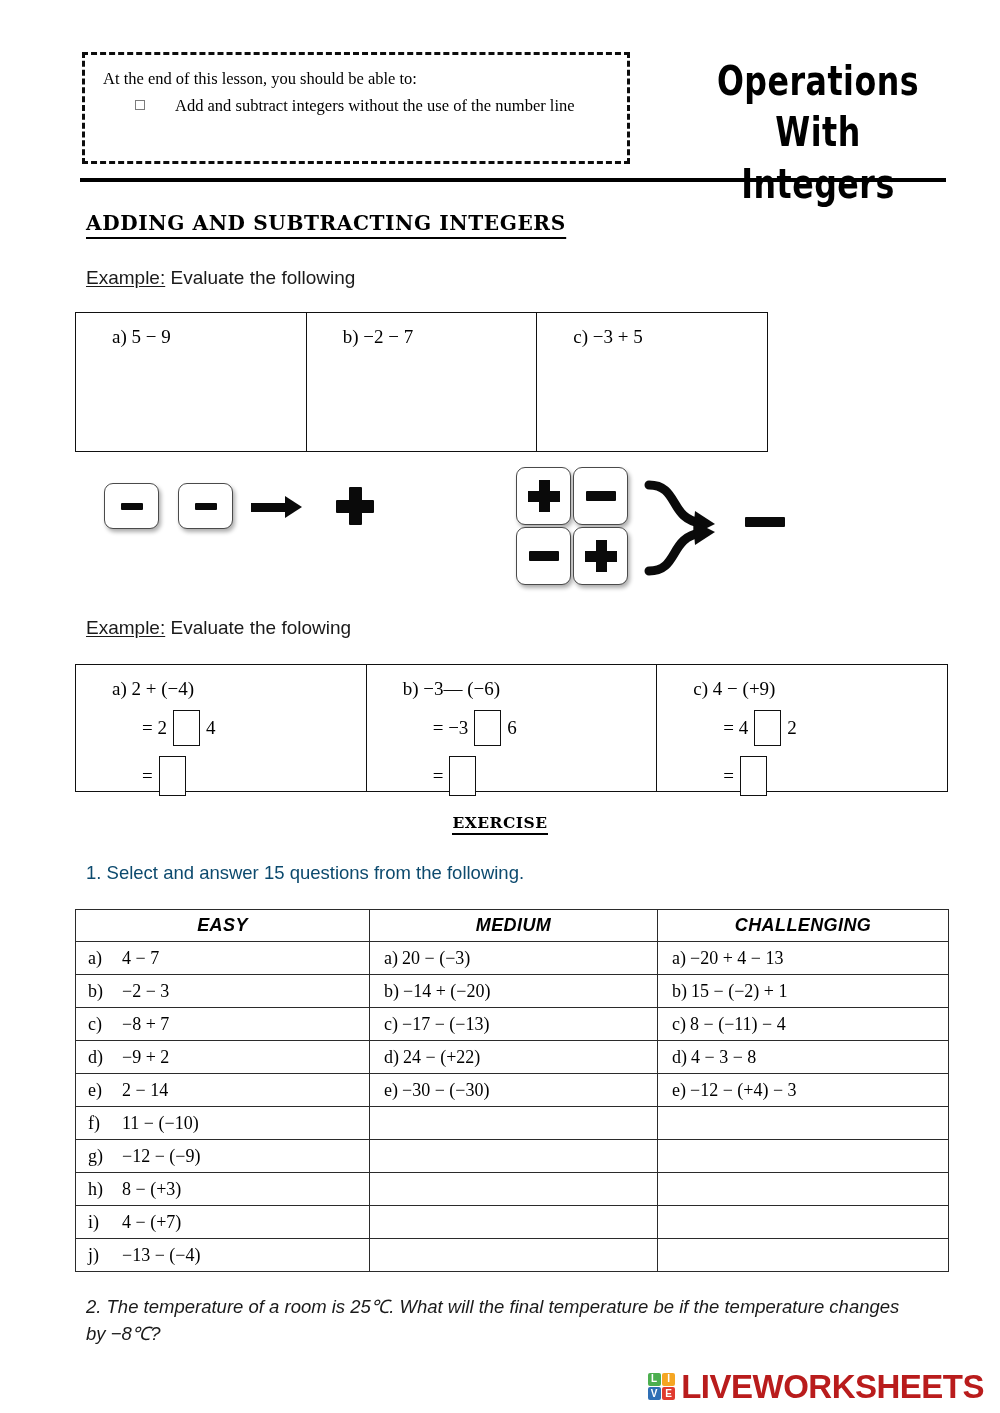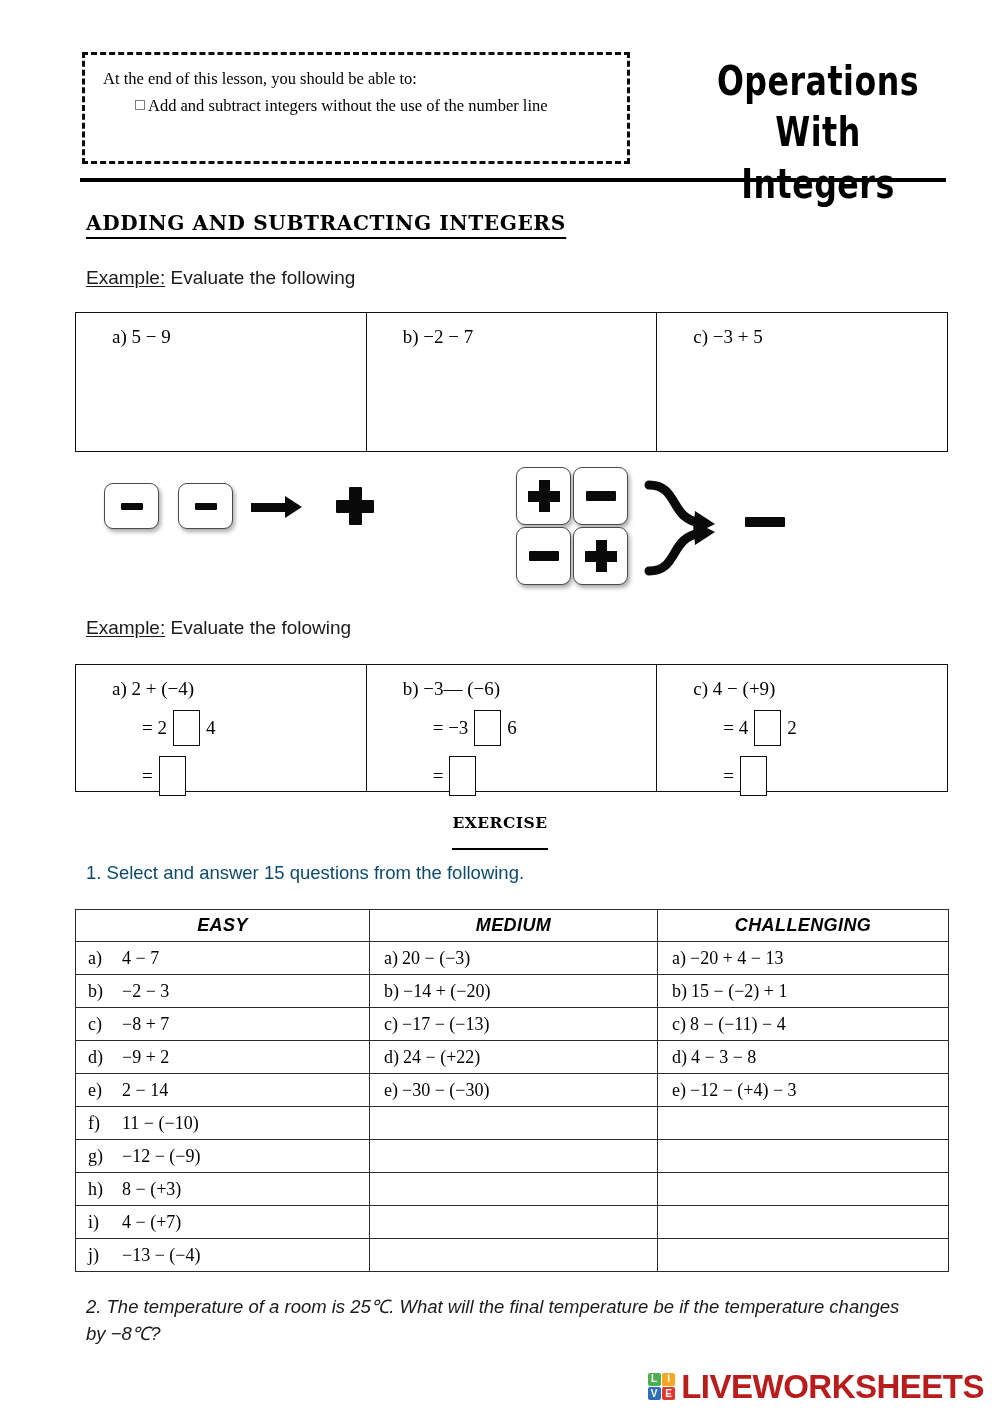--- a/index.html
+++ b/index.html
@@ -42,21 +42,21 @@
   }
   .objective-item {
     position: absolute;
     left: 50px;
     top: 40px;
     width: 470px;
     font-family: "Liberation Serif", serif;
     font-size: 16.5px;
     line-height: 1.35;
     display: flex;
-    gap: 3px;
+    gap: 30px;
   }
   .checkbox-glyph {
     display: inline-block;
     width: 10px;
     height: 10px;
     border: 1px solid #7b7b7b;
     box-sizing: border-box;
     margin-top: 5px;
     flex: 0 0 auto;
   }
@@ -123,41 +123,41 @@
     top: 813px;
     width: 1000px;
     text-align: center;
     font-family: "DejaVu Serif", serif;
     font-weight: 700;
     font-size: 15.5px;
     letter-spacing: 0.5px;
   }
   .exercise-heading span {
     border-bottom: 2px solid #000;
-    padding-bottom: 16px;
+    padding-bottom: 1px;
   }
 
   .instruction {
     position: absolute;
     left: 86px;
     top: 862px;
     font-size: 18.5px;
     color: #0c4a6e;
     white-space: nowrap;
   }
 
   
   .ex-table {
     position: absolute;
     left: 75px;
     border: 1.4px solid #111;
     box-sizing: border-box;
     display: flex;
   }
-  #ex-table-1 { top: 312px; width: 873px; height: 140px; }
+  #ex-table-1 { top: 312px; width: 693px; height: 140px; }
   #ex-table-2 { top: 664px; width: 873px; height: 128px; }
   .ex-cell {
     flex: 1 1 0;
     border-right: 1.4px solid #111;
     box-sizing: border-box;
     padding: 10px 0 0 36px;
     font-family: "Liberation Serif", serif;
     font-size: 19px;
   }
   .ex-cell:last-child { border-right: none; }

